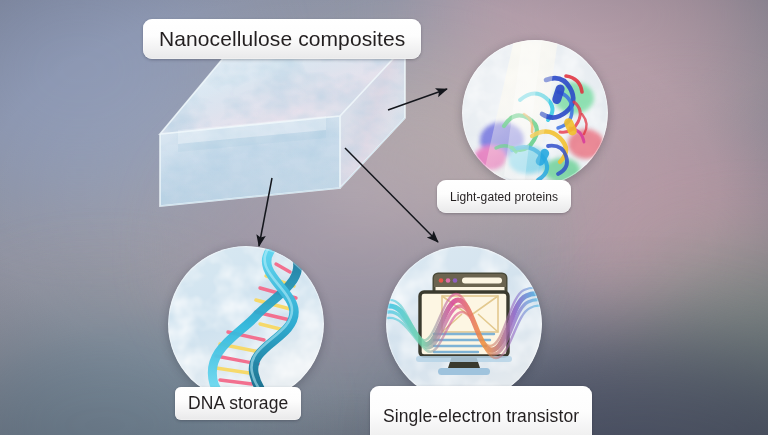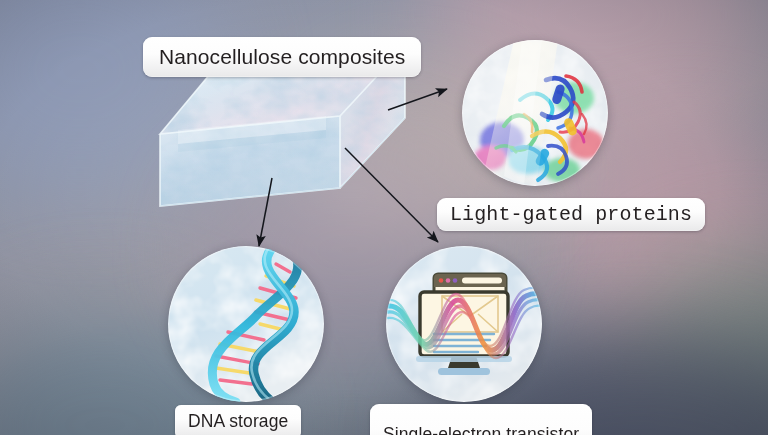--- a/index.html
+++ b/index.html
@@ -56,24 +56,23 @@
     position: absolute;
     display: flex;
     align-items: center;
     justify-content: center;
     border-radius: 9px;
     background: linear-gradient(180deg, #ffffff 0%, #fdfdfd 42%, #e9e9ea 100%);
     color: #231f20;
     box-shadow: 0 1px 3px rgba(25,28,40,0.30), 0 0 0 0.5px rgba(255,255,255,0.55) inset;
     white-space: nowrap;
     letter-spacing: 0.1px;
-    margin-top: 18px;
   }
   #pill-main  { left: 143px; top: 19px;  height: 40px; padding: 0 16px; font-size: 21px; }
-  #pill-prot  { left: 437px; top: 180px; height: 33px; padding: 0 13px; font-size: 20px; font-family: Liberation Mono, monospace; }
+  #pill-prot  { left: 437px; top: 180px; height: 33px; padding: 0 13px; font-size: 12px; }
   #pill-dna   { left: 175px; top: 387px; height: 33px; padding: 0 13px; font-size: 17.5px; border-radius: 6px; }
   #pill-tran  { left: 370px; top: 386px; height: 37px; padding: 12px 13px; font-size: 17.5px; }
 </style>
 </head>
 <body>
 
 <div id="figure">
 
   <div class="bg-base"></div>
 

